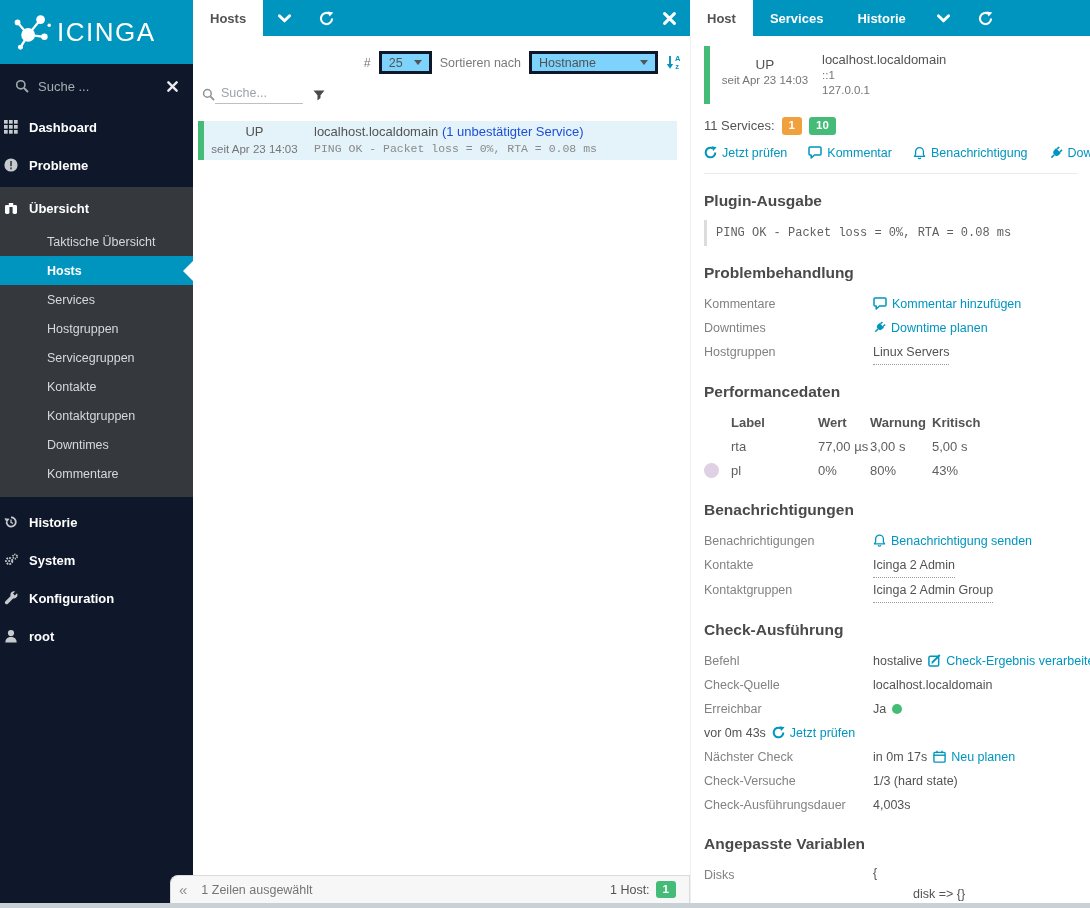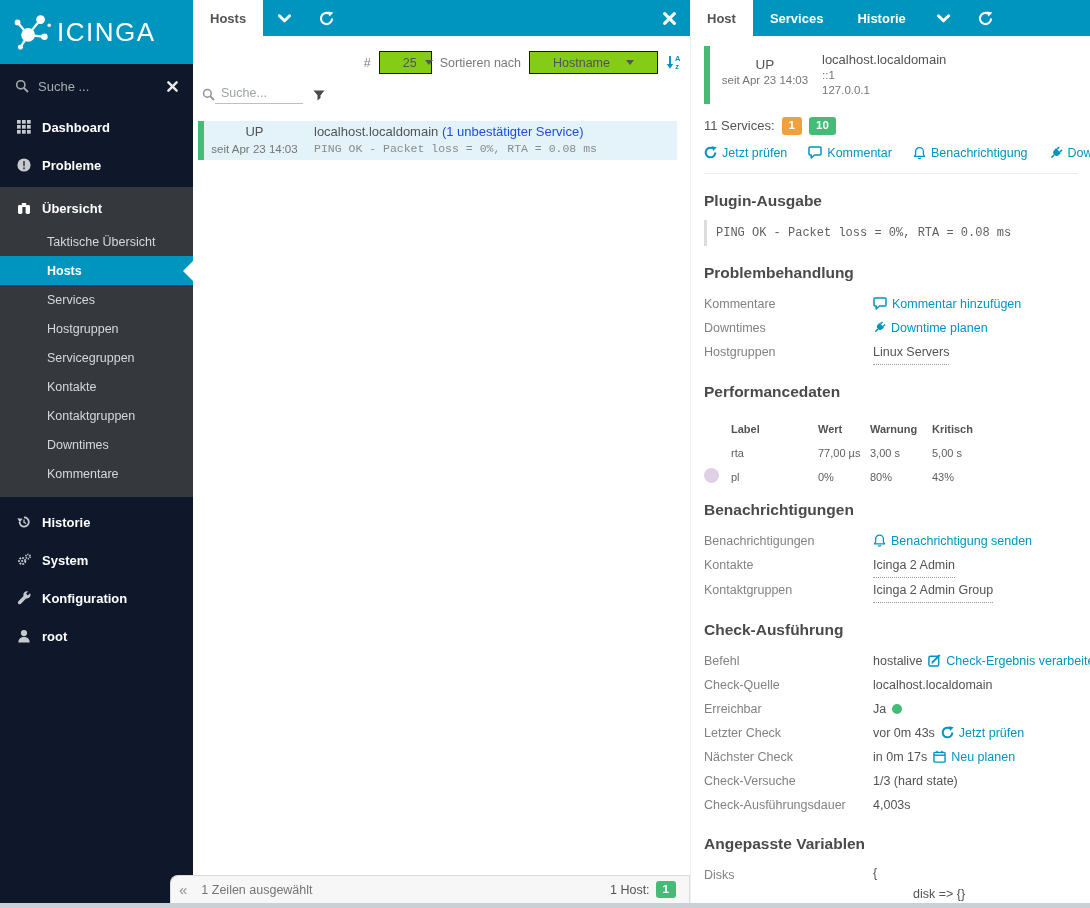--- a/index.html
+++ b/index.html
@@ -8,21 +8,21 @@
   .page { position:relative; width:1090px; height:908px; display:flex; overflow:hidden; background:#fff; }
 
   
   .sidebar { width:193px; flex:none; background:#0f172a; display:flex; flex-direction:column; }
   .logo { height:64px; background:#0095BF; display:flex; align-items:center; padding-left:8px; gap:3px; flex:none; }
   .logo-text { color:#fff; font-size:26px; letter-spacing:1.5px; font-weight:400; }
   .side-search { height:44px; display:flex; align-items:center; padding:0 15px; gap:9px; color:#A2A7AC; flex:none; }
   .side-search input { flex:1; min-width:0; background:transparent; border:none; outline:none; color:#C9CDD1; font-size:13px; font-family:inherit; }
   .side-search input::placeholder { color:#A8ADB2; }
   .clear-x { color:#E9EBED; display:inline-flex; cursor:pointer; }
-  .side-item { height:38px; display:flex; align-items:center; gap:11px; padding:0 17px; color:#FFF; font-size:13px; font-weight:bold; cursor:pointer; }
+  .side-item { height:38px; display:flex; align-items:center; gap:11px; padding:0 4px; color:#FFF; font-size:13px; font-weight:bold; cursor:pointer; }
   .side-item .icon { color:#C6CACE; }
   .side-section { background:#35383D; padding:2px 0 9px; margin-top:3px; }
   .side-section + .side-item { margin-top:6px; }
   .sub-item { height:29px; display:flex; align-items:center; padding-left:47px; color:#D6D9DC; font-size:12.5px; position:relative; cursor:pointer; }
   .sub-item.active { background:#0095BF; color:#fff; font-weight:bold; }
   .sub-item.active::after { content:""; position:absolute; right:0; top:50%; transform:translateY(-50%);
     border-top:10px solid transparent; border-bottom:10px solid transparent; border-right:10px solid #fff; }
 
   
   .col { display:flex; flex-direction:column; background:#fff; }
@@ -31,21 +31,21 @@
   .tabbar { height:36px; background:#0095BF; display:flex; align-items:stretch; flex:none; }
   .tab { display:flex; align-items:center; padding:0 17px; color:#fff; font-size:13px; font-weight:bold; cursor:pointer; }
   .tab.active { background:#fff; color:#535353; }
   .tabbtn { width:42px; display:flex; align-items:center; justify-content:center; color:#fff; cursor:pointer; }
   .tab-spacer { flex:1; }
   .icon { display:inline-flex; align-items:center; justify-content:center; }
   .icon svg { display:block; }
 
   
   .controls { display:flex; justify-content:flex-end; align-items:center; gap:8px; margin:15px 7px 0 0; font-size:12.5px; color:#7A7A7A; }
-  .selbox { height:23px; border:1px solid #0f172a; background:#84cc16; display:flex; align-items:center; justify-content:space-between; padding:0 23px; color:#535353; font-size:12.5px; cursor:pointer; }
+  .selbox { height:23px; border:3px solid #0f172a; background:#7dd3fc; display:flex; align-items:center; justify-content:space-between; padding:0 7px; color:#535353; font-size:12.5px; cursor:pointer; }
   .selbox .caret { width:0; height:0; border-left:4px solid transparent; border-right:4px solid transparent; border-top:5px solid #555; margin-left:8px; }
   .sel-limit { width:53px; }
   .sel-sort { width:129px; }
   .sort-dir { color:#0095BF; cursor:pointer; }
   .search-row { display:flex; align-items:flex-end; margin:12px 0 0 9px; color:#8D9296; }
   .search-row .icon { margin-bottom:3px; }
   .search-input { width:88px; border:none; border-bottom:1px solid #BFBFBF; font-size:12.5px; color:#9A9FA4; padding:0 0 3px 6px; outline:none; background:transparent; font-family:inherit; }
   .search-input::placeholder { color:#9EA3A8; }
   .funnel { color:#4A4A4A; margin:0 0 4px 10px; cursor:pointer; }
   .host-row { margin:17px 13px 0 5px; background:#E4F3FA; display:flex; height:39px; cursor:pointer; }
@@ -82,21 +82,21 @@
   .badge.green { background:#44BB77; }
   .actions { display:flex; gap:21px; margin-top:11px; }
   .link { color:#0095BF; font-size:12.5px; display:inline-flex; gap:5px; cursor:pointer; white-space:nowrap; }
   .divider { border-bottom:1px solid #ECECEC; margin-top:13px; }
   h2 { font-size:15.5px; color:#4A4A4A; font-weight:bold; margin:18px 0 10px; }
   .plugin-out { border-left:3px solid #DCDCDC; padding:6px 0 6px 9px; font-family:"Liberation Mono", monospace; font-size:12px; color:#606060; margin-bottom:2px; white-space:nowrap; }
   .nv { display:flex; align-items:flex-start; min-height:24px; font-size:12.5px; line-height:24px; }
   .nv-label { width:169px; flex:none; color:#828282; }
   .nv-value { color:#535353; display:flex; align-items:center; gap:6px; }
   .dotted { border-bottom:1px dotted #9A9A9A; cursor:pointer; }
-  .perf-row { display:flex; align-items:flex-end; height:24px; font-size:11px; color:#5E5E5E; }
+  .perf-row { display:flex; align-items:center; height:24px; font-size:13px; color:#5E5E5E; }
   .perf-row.head { font-weight:bold; color:#535353; }
   .pc-pie { width:27px; display:flex; align-items:center; }
   .pc-label { width:41px; }
   .pc-wert { width:52px;margin-left:46px; }
   .pc-warn { width:62px; }
   .pc-crit { flex:1; }
   .pie { width:15px; height:15px; border-radius:50%; background:#DFD0E4; display:inline-block; }
   .green-dot { width:10px; height:10px; border-radius:50%; background:#44BB77; display:inline-block; }
   .vars-value { font-size:12.5px; color:#535353; line-height:21px; display:block; }
   .vars-nested { margin-left:40px; }
@@ -533,21 +533,20 @@
           </span>
       </div>
       <div class="nv">
         <span class="nv-label">Erreichbar</span>
         <span class="nv-value">
             <span>Ja</span>
             <span class="green-dot"></span>
           </span>
       </div>
       <div class="nv">
-        <span class="nv-label">Letzter Check</span>
         <span class="nv-value">
             <span>vor 0m 43s</span>
           <span class="link">
               <span class="icon">
                 <svg width="13" height="13" viewBox="0 0 14 14">
                   <path d="M12.2 7 A5.2 5.2 0 1 1 9.6 2.5" fill="none" stroke="currentColor" stroke-width="2.2"></path>
                   <path d="M8.2 0.2 L13.6 1.4 L9.8 5.4 Z" fill="currentColor"></path>
                 </svg>
               </span>
               <span>Jetzt prüfen</span>

